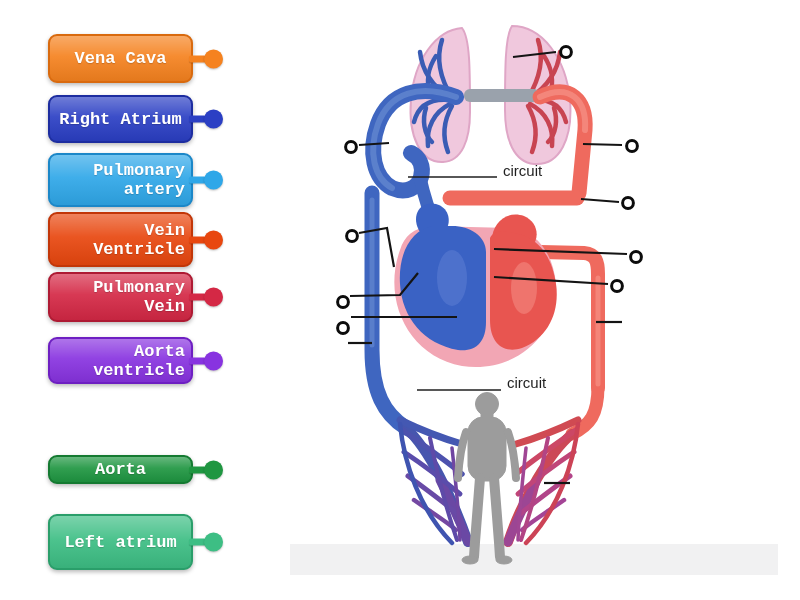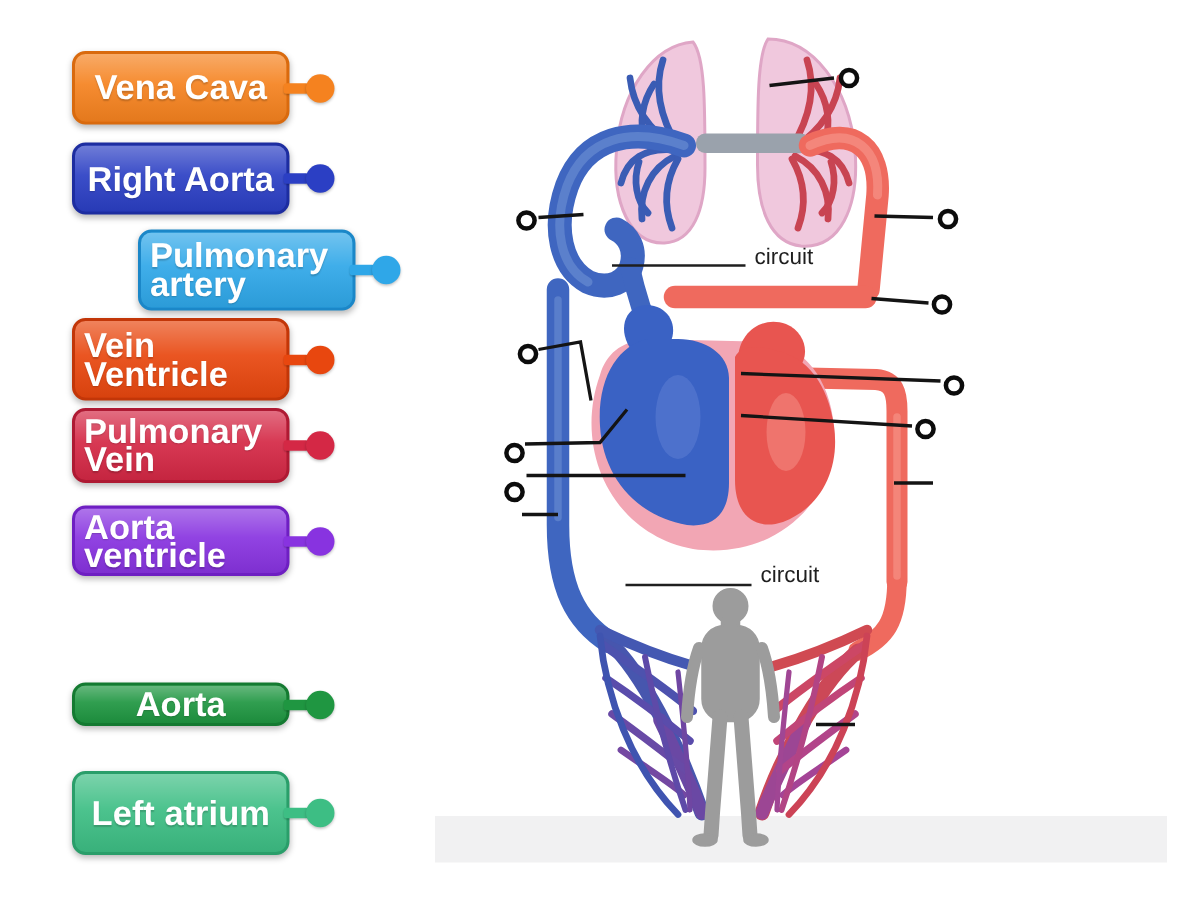--- a/index.html
+++ b/index.html
@@ -11,22 +11,22 @@
   .chip{
     position:absolute;left:48px;width:145px;box-sizing:border-box;
     border:2px solid var(--c2,#888);border-radius:9px;
     background-color:var(--c1,#aaa);
     background-image:linear-gradient(180deg,rgba(255,255,255,.32),rgba(255,255,255,.08) 45%,rgba(0,0,0,.07));
     box-shadow:0 2px 4px rgba(0,0,0,.28);
     display:flex;align-items:center;justify-content:center;
     cursor:grab;
   }
   .chip-text{
-    color:#fff;font-weight:bold;font-size:23px;line-height:19px;text-align:left;
-    text-shadow:0 1px 1px rgba(0,0,0,.18);padding:0 6px;
+    color:#fff;font-weight:bold;font-size:17px;line-height:19px;text-align:right;
+    text-shadow:0 1px 1px rgba(0,0,0,.18);padding:0 6px;font-family:Liberation Mono, monospace;
   }
   .chip-stub{
     position:absolute;right:-15px;top:50%;transform:translateY(-50%);
     width:17px;height:7px;background:var(--c1,#aaa);border-radius:2px;
     box-shadow:0 1px 1px rgba(0,0,0,.18);
   }
   .chip-dot{
     position:absolute;right:-32px;top:50%;transform:translateY(-50%);
     width:19px;height:19px;border-radius:50%;background:var(--c1,#aaa);
     box-shadow:0 1px 2px rgba(0,0,0,.25);
@@ -42,25 +42,25 @@
 <body>
 
 <div class="board">
 
   <div class="chip" style="top: 34px; height: 49px; --c1: #F5821F; --c2: #D96A0E;">
     <span class="chip-text">Vena Cava</span>
     <span class="chip-stub"></span>
     <span class="chip-dot"></span>
   </div>
   <div class="chip" style="top: 95px; height: 48px; --c1: #2B3FC4; --c2: #1D2DA0;">
-    <span class="chip-text">Right Aorta</span>
-    <span class="chip-stub"></span>
-    <span class="chip-dot"></span>
-  </div>
-  <div class="chip" style="top: 153px; height: 54px; margin-left: 44px; --c1: #2FA7E8; --c2: #1B87C8;">
+    <span class="chip-text">Right Atrium</span>
+    <span class="chip-stub"></span>
+    <span class="chip-dot"></span>
+  </div>
+  <div class="chip" style="top: 153px; height: 54px; --c1: #2FA7E8; --c2: #1B87C8;">
     <span class="chip-text">Pulmonary artery</span>
     <span class="chip-stub"></span>
     <span class="chip-dot"></span>
   </div>
   <div class="chip" style="top: 212px; height: 55px; --c1: #E8470F; --c2: #C23608;">
     <span class="chip-text">Vein Ventricle</span>
     <span class="chip-stub"></span>
     <span class="chip-dot"></span>
   </div>
   <div class="chip" style="top: 272px; height: 50px; --c1: #D42845; --c2: #AE1A33;">

